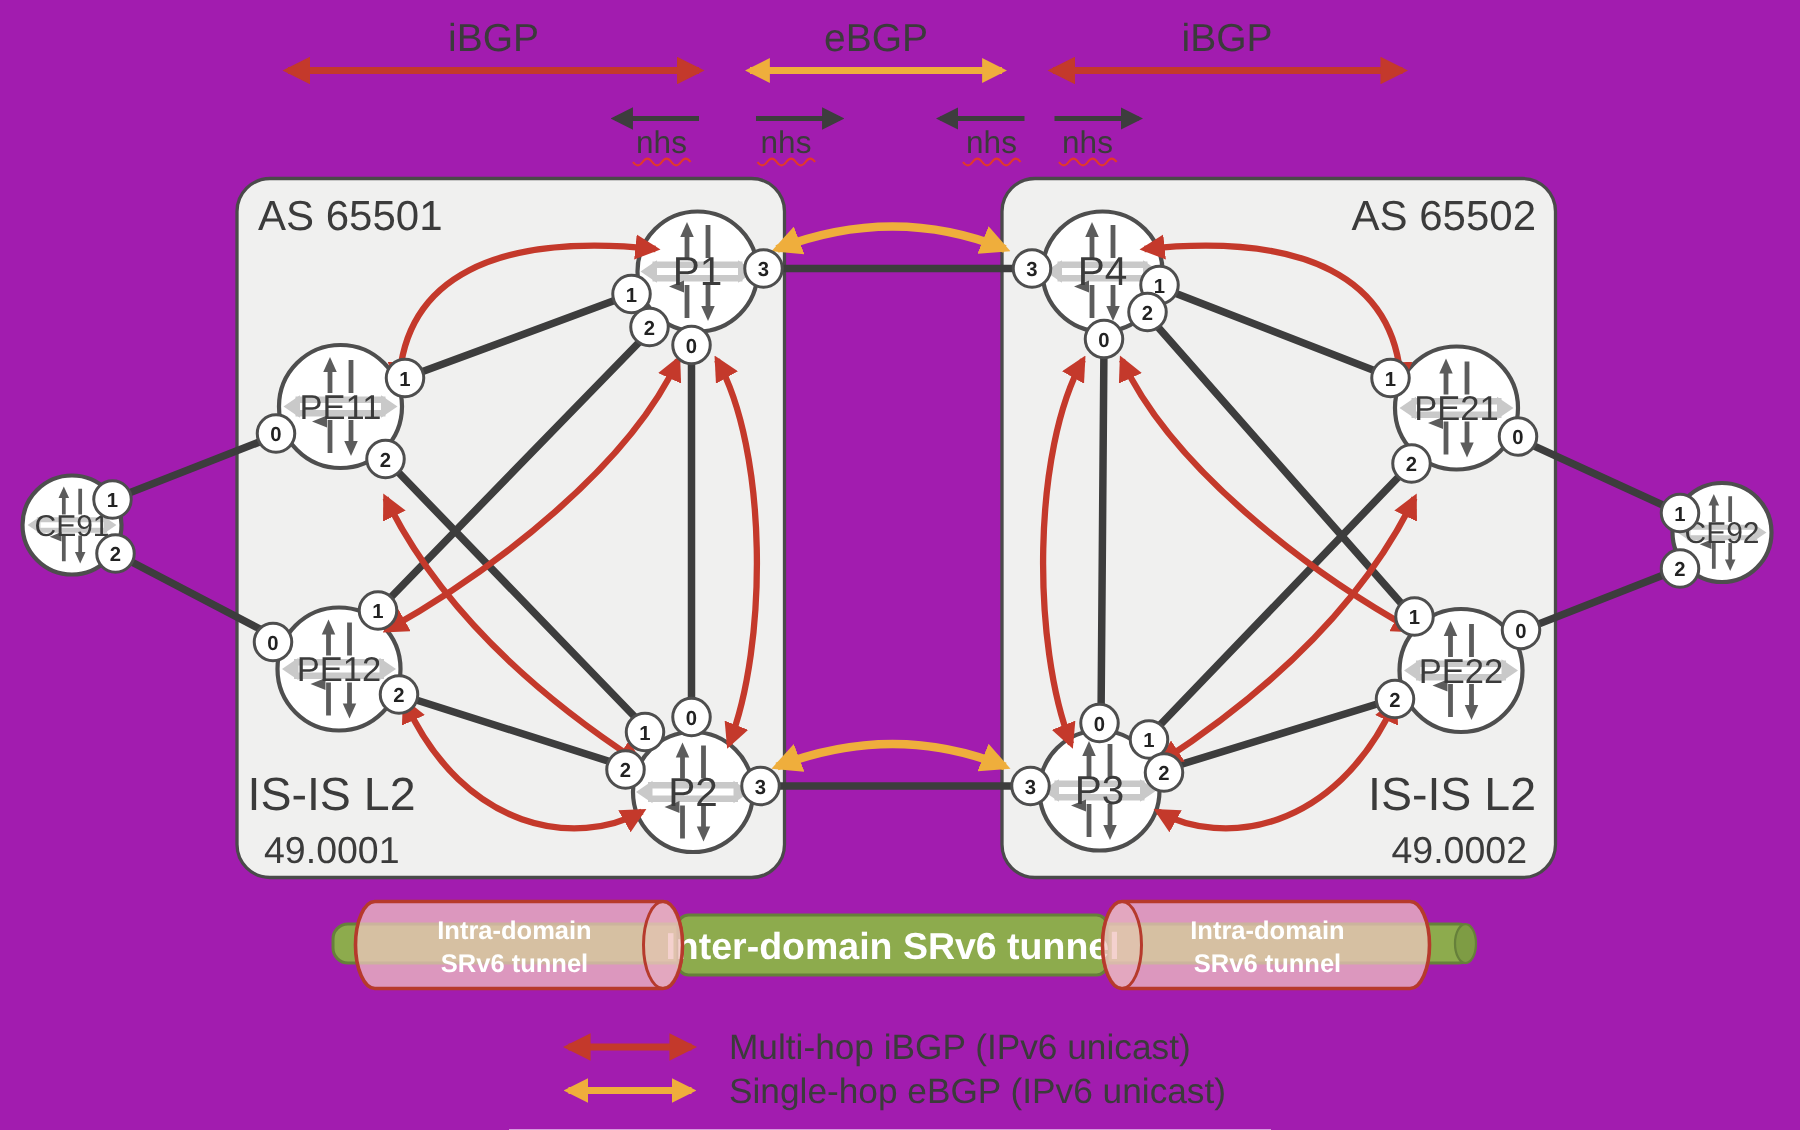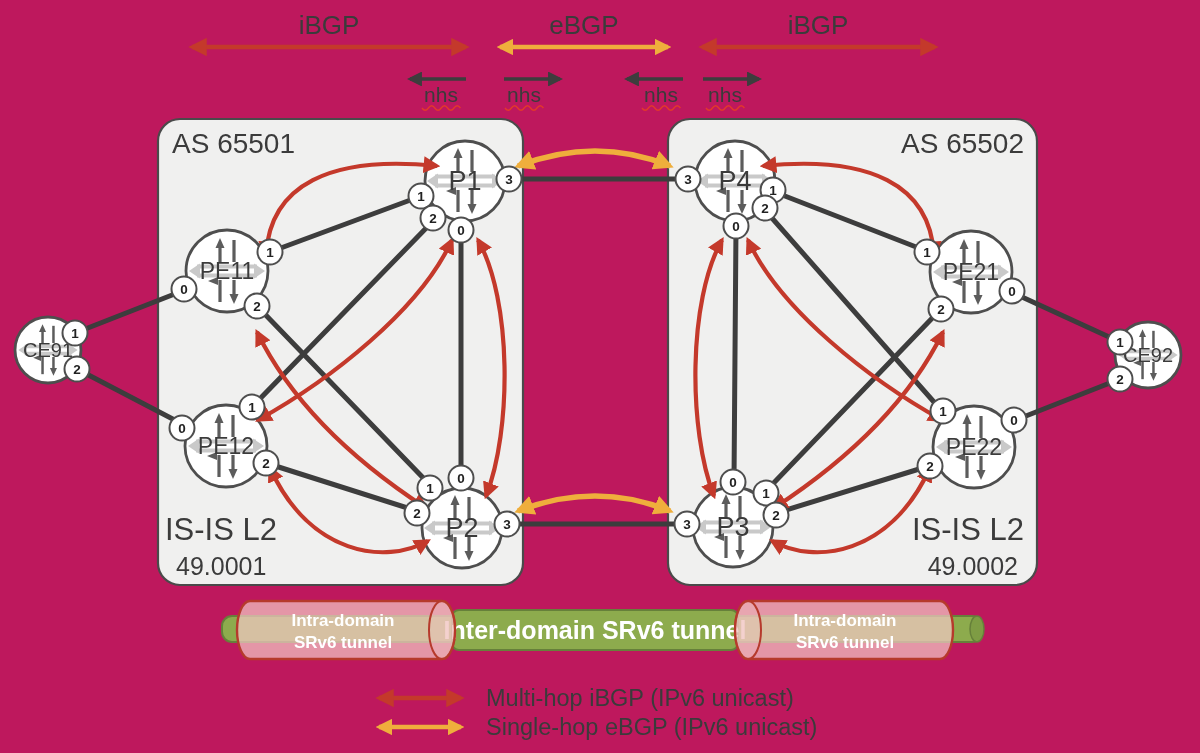--- a/index.html
+++ b/index.html
@@ -1,16 +1,16 @@
 <!DOCTYPE html>
 <html><head>
 <meta charset="utf-8">
 <style>
   html,body{margin:0;padding:0;background:#ffffff;}
-  .stage{position:relative;width:1200px;height:753px;background:#be185d;overflow:hidden;}
+  .stage{position:relative;width:1200px;height:753px;background:#a21caf;overflow:hidden;}
   svg text{font-family:"Liberation Sans","DejaVu Sans",sans-serif;fill:#3b3b3b;}
   .t-as{font-size:28px;}
   .t-igp{font-size:31px;}
   .t-net{font-size:25px;}
   .t-bgp{font-size:26px;}
   .t-nhs{font-size:21px;}
   .t-r{font-size:27px;text-anchor:middle;}
   .t-pe{font-size:23px;text-anchor:middle;}
   .t-ce{font-size:20px;text-anchor:middle;}
   .t-port{font-size:13.5px;font-weight:bold;text-anchor:middle;fill:#222;}

